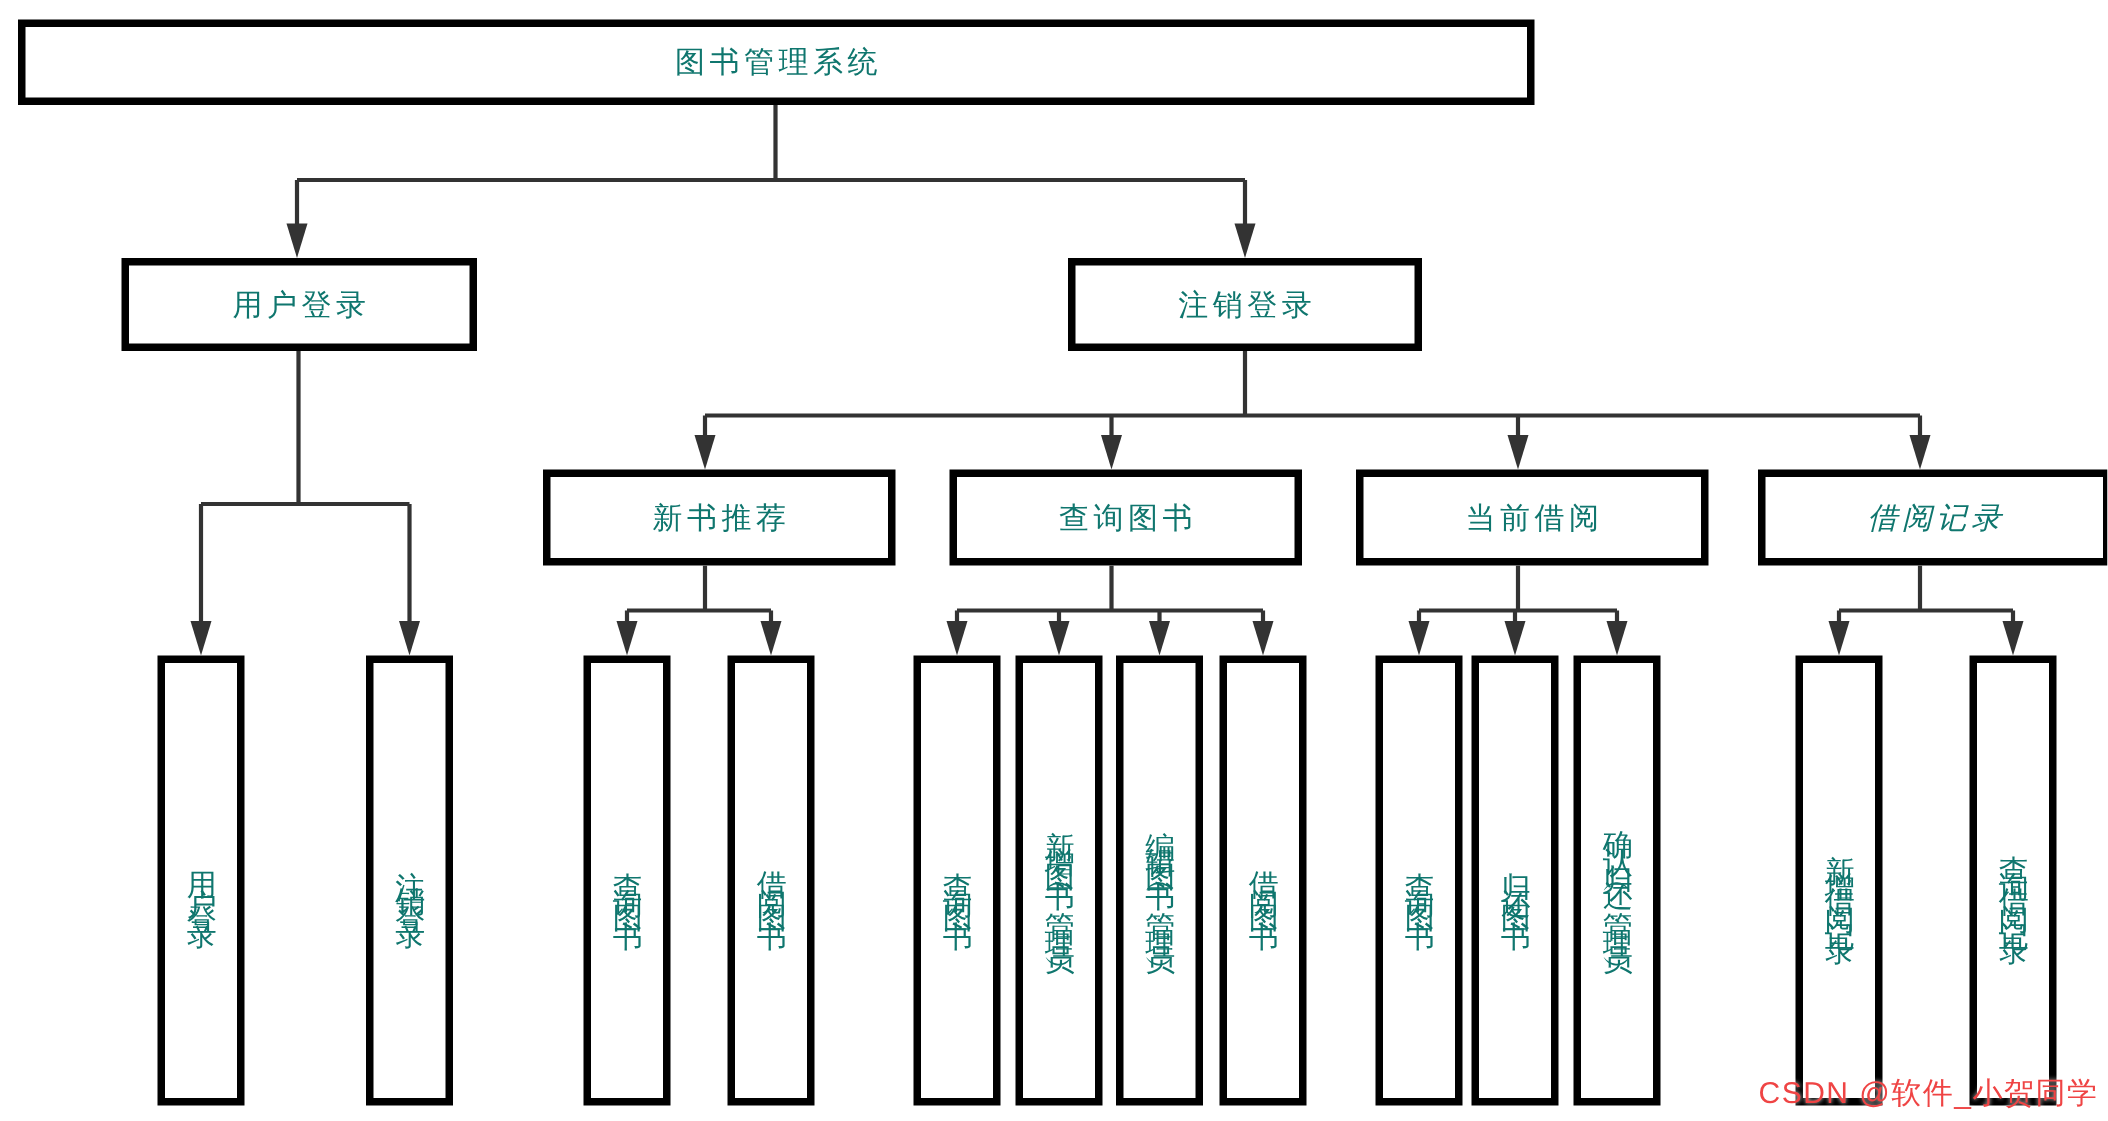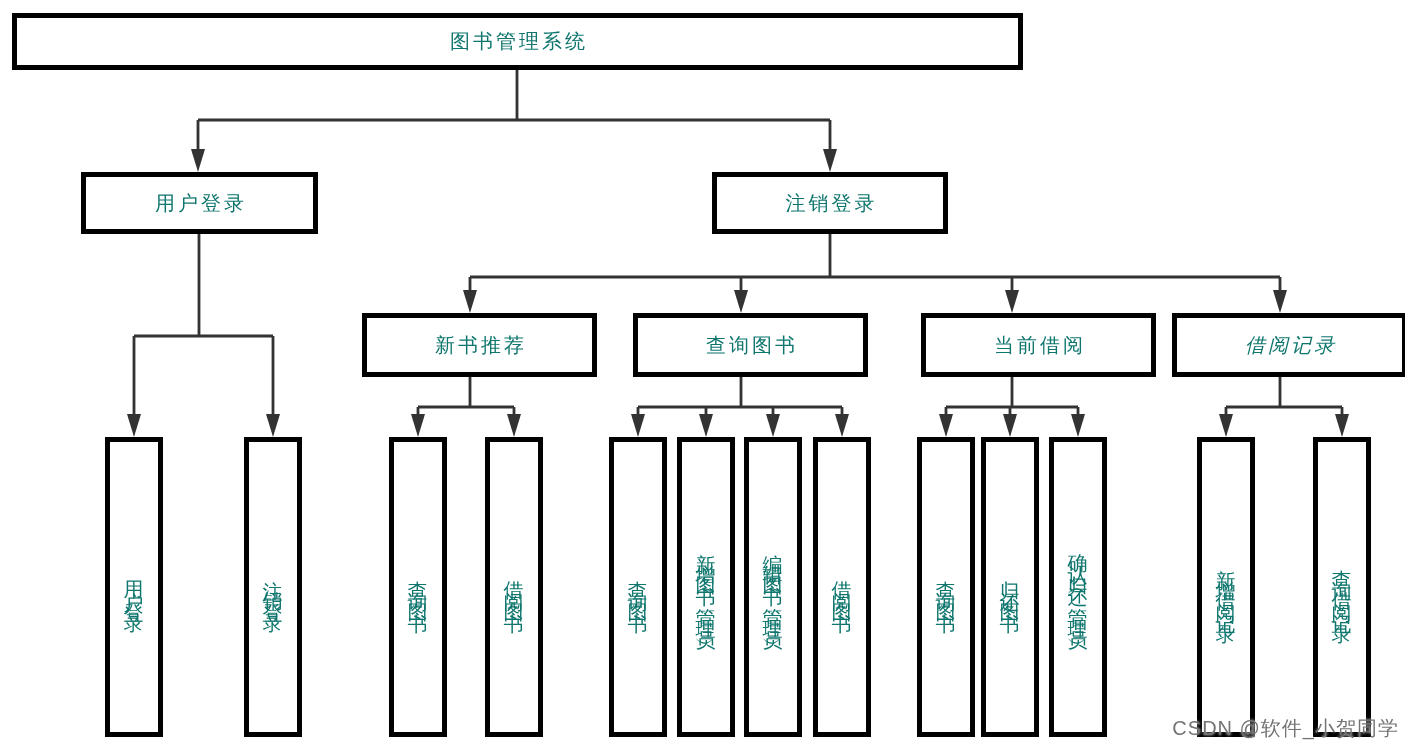--- a/index.html
+++ b/index.html
@@ -32,21 +32,21 @@
     white-space: nowrap;
     text-indent: 3px;
   }
   .root  { left: 12px;  top: 13px;  width: 1011px; height: 57px; }
   .lvl2  { top: 172px; height: 62px; }
   .n-user { left: 81px;  width: 237px; }
   .n-mgmt { left: 712px; width: 236px; }
   .lvl3  { top: 313px; height: 64px; width: 235px; }
   .n-rec { left: 362px; }
   .n-bor { left: 633px; }
-  .n-cur { left: 904px; margin-left: 17px; }
+  .n-cur { left: 904px; }
   .n-rcd { left: 1172px; font-style: italic; }
   .leaf  { top: 437px; width: 58px; height: 300px; }
   .vlabel {
     writing-mode: vertical-rl;
     text-orientation: mixed;
     font-size: 20px;
     letter-spacing: 11px;
     line-height: 1;
     white-space: nowrap;
   }
@@ -61,21 +61,21 @@
   .l9  { left: 917px; }
   .l10 { left: 981px; }
   .l11 { left: 1049px; }
   .l12 { left: 1197px; }
   .l13 { left: 1313px; }
   .watermark {
     position: absolute;
     right: 6px;
     bottom: 5px;
     font-size: 20px;
-    color: #737373;
+    color: #ef4444;
     letter-spacing: 1px;
     text-shadow: 0 0 3px rgba(255,255,255,0.9);
     z-index: 5;
     white-space: nowrap;
   }
 </style>
 </head>
 <body>
 
 <div class="stage">

